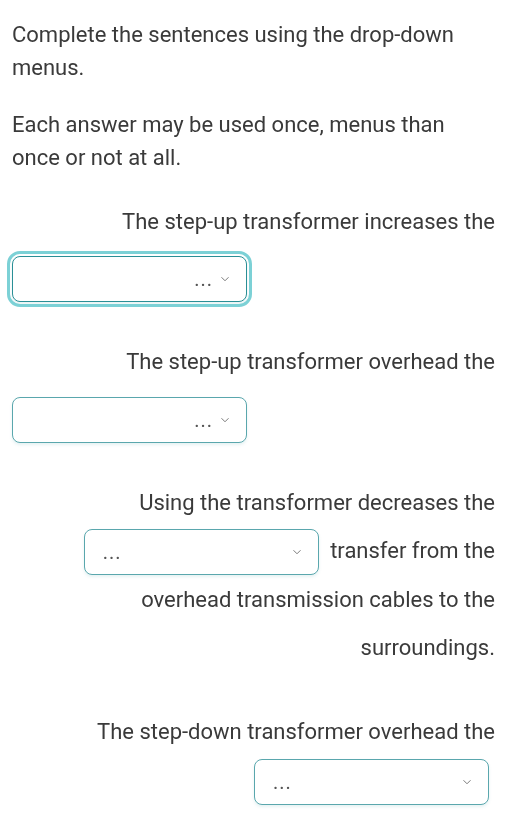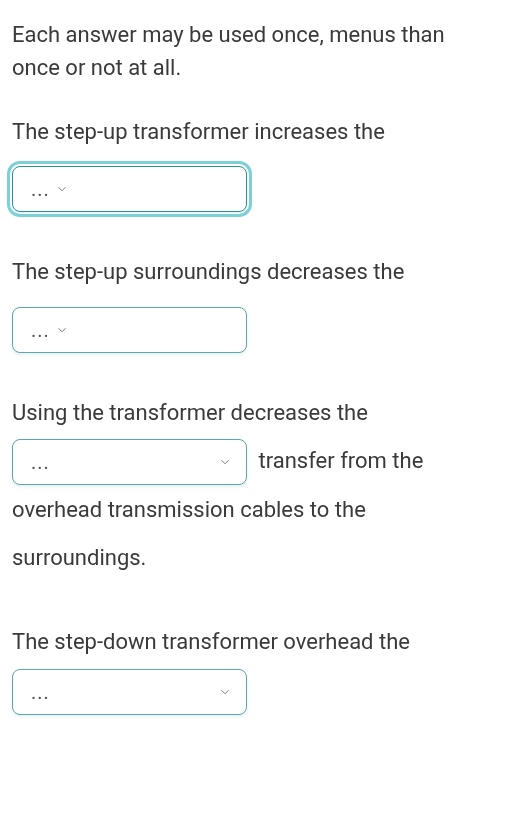--- a/index.html
+++ b/index.html
@@ -15,20 +15,21 @@
   }
   .wrap {
     padding: 18px 12px 18px 12px;
   }
   p {
     margin: 0 0 24px 0;
   }
   .sentence {
     margin: 0 0 36px 0;
     line-height: 2.2;
+    text-align: right;
   }
   .sentence:last-child {
     margin-bottom: 0;
   }
   .dd {
     display: inline-flex;
     align-items: center;
     justify-content: space-between;
     width: 235px;
     height: 46px;
@@ -62,36 +63,37 @@
     stroke-width: 1.5;
     fill: none;
   }
   .block { display: block; margin-top: 10px; margin-bottom: 10px; }
 </style>
 </head>
 <body>
 
 <div class="wrap">
 
+  <p>Complete the sentences using the drop-down menus.</p>
   <p>Each answer may be used once, menus than once or not at all.</p>
 
   <div class="sentence">
     <span>The step-up transformer increases the</span>
     <span class="dd highlight block">
       <span class="label">...</span>
       <span class="chev">
         <svg viewBox="0 0 24 24">
             <polyline points="6 9 12 15 18 9"></polyline>
           </svg>
       </span>
     </span>
   </div>
 
   <div class="sentence">
-    <span>The step-up surroundings decreases the</span>
+    <span>The step-up transformer overhead the</span>
     <span class="dd block">
       <span class="label">...</span>
       <span class="chev">
         <svg viewBox="0 0 24 24">
             <polyline points="6 9 12 15 18 9"></polyline>
           </svg>
       </span>
     </span>
   </div>
 

